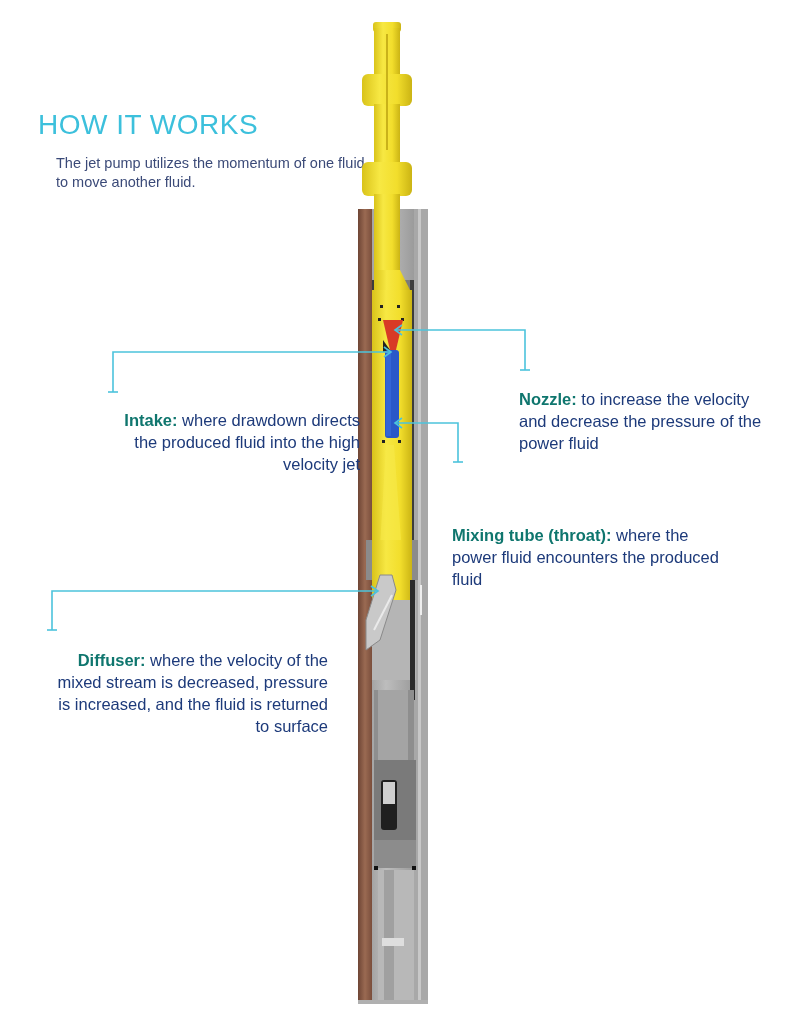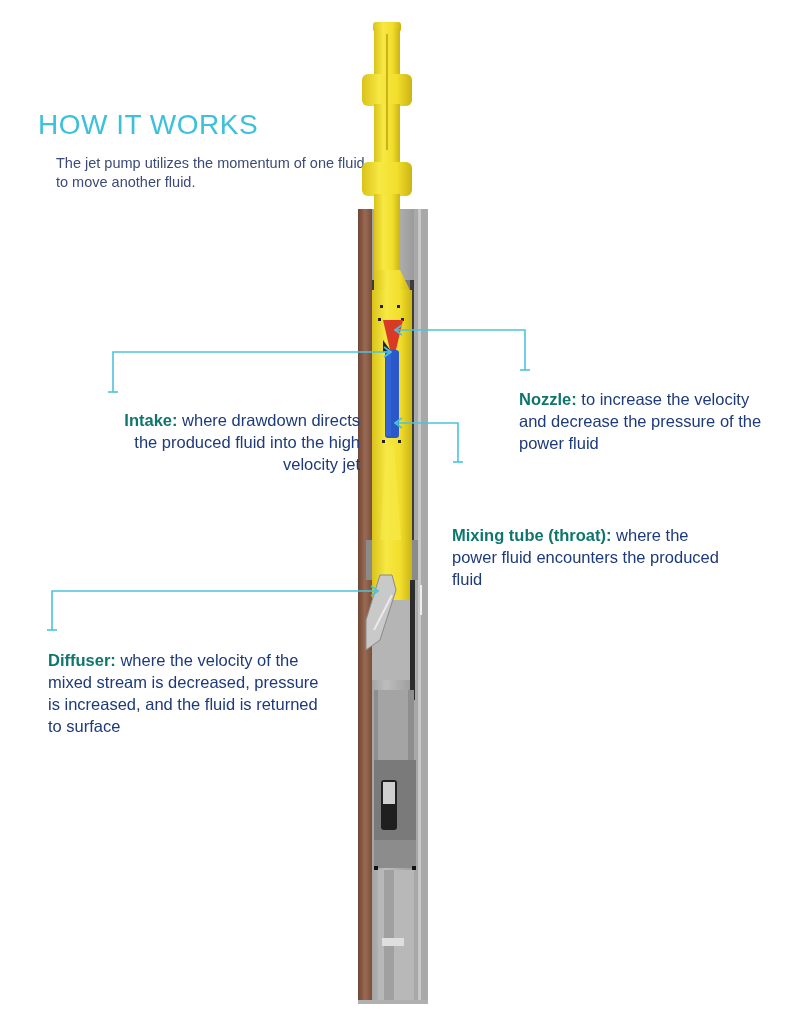--- a/index.html
+++ b/index.html
@@ -132,15 +132,15 @@
 
 <div class="label" style="left:110px; top:409px; width:250px;text-align:right;">
   <b>Intake:</b><span> where drawdown directs the produced fluid into the high velocity jet</span>
 </div>
 <div class="label" style="left:519px; top:388px; width:250px;">
   <b>Nozzle:</b><span> to increase the velocity and decrease the pressure of the power fluid</span>
 </div>
 <div class="label" style="left:452px; top:484px; width:270px;margin-top:40px;">
   <b>Mixing tube (throat):</b><span> where the power fluid encounters the produced fluid</span>
 </div>
-<div class="label" style="left:48px; top:649px; width:280px;">
+<div class="label" style="left:48px; top:649px; width:280px;text-align:right;">
   <b>Diffuser:</b><span> where the velocity of the mixed stream is decreased, pressure is increased, and the fluid is returned to surface</span>
 </div>
 
 </body></html>

